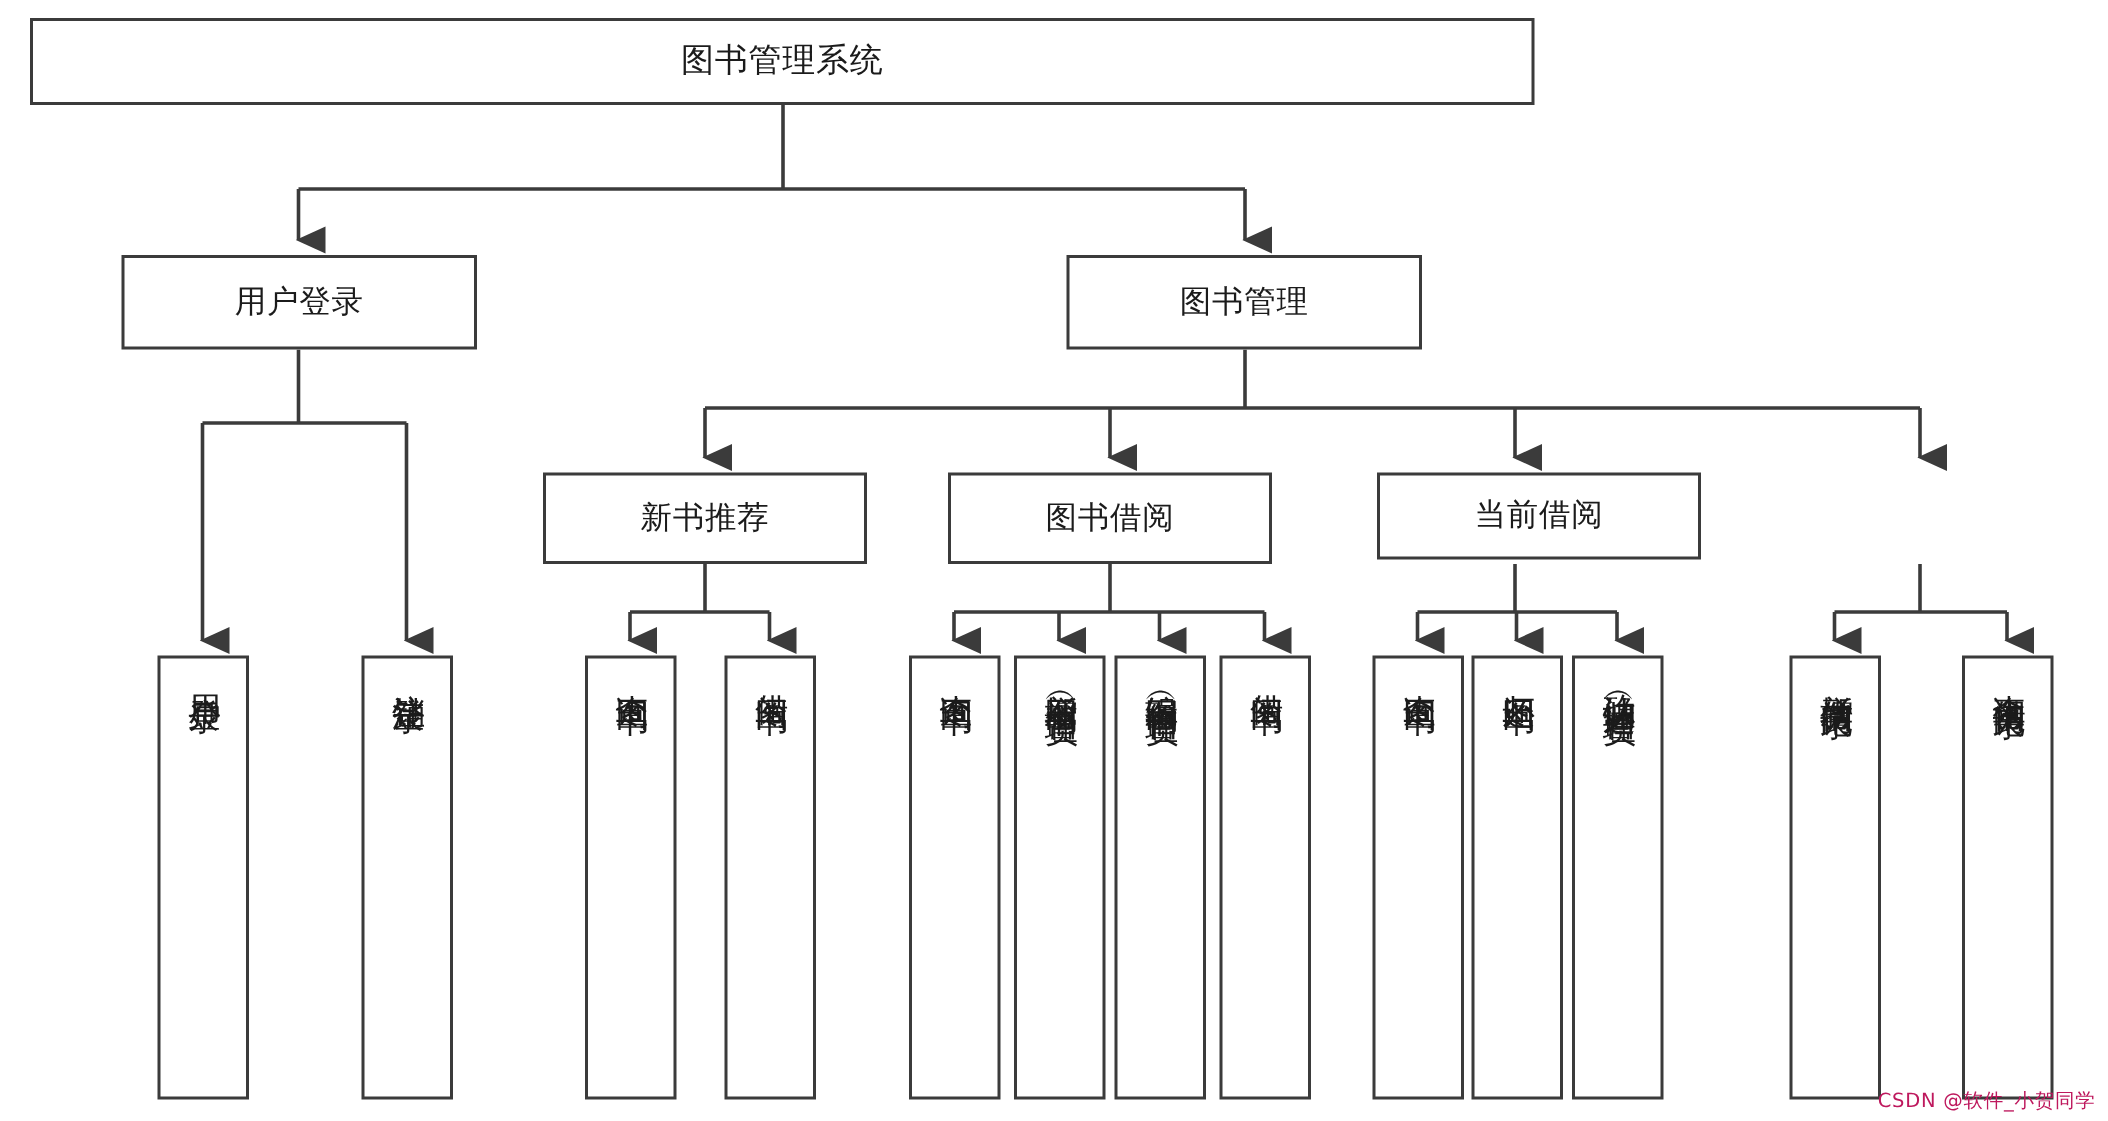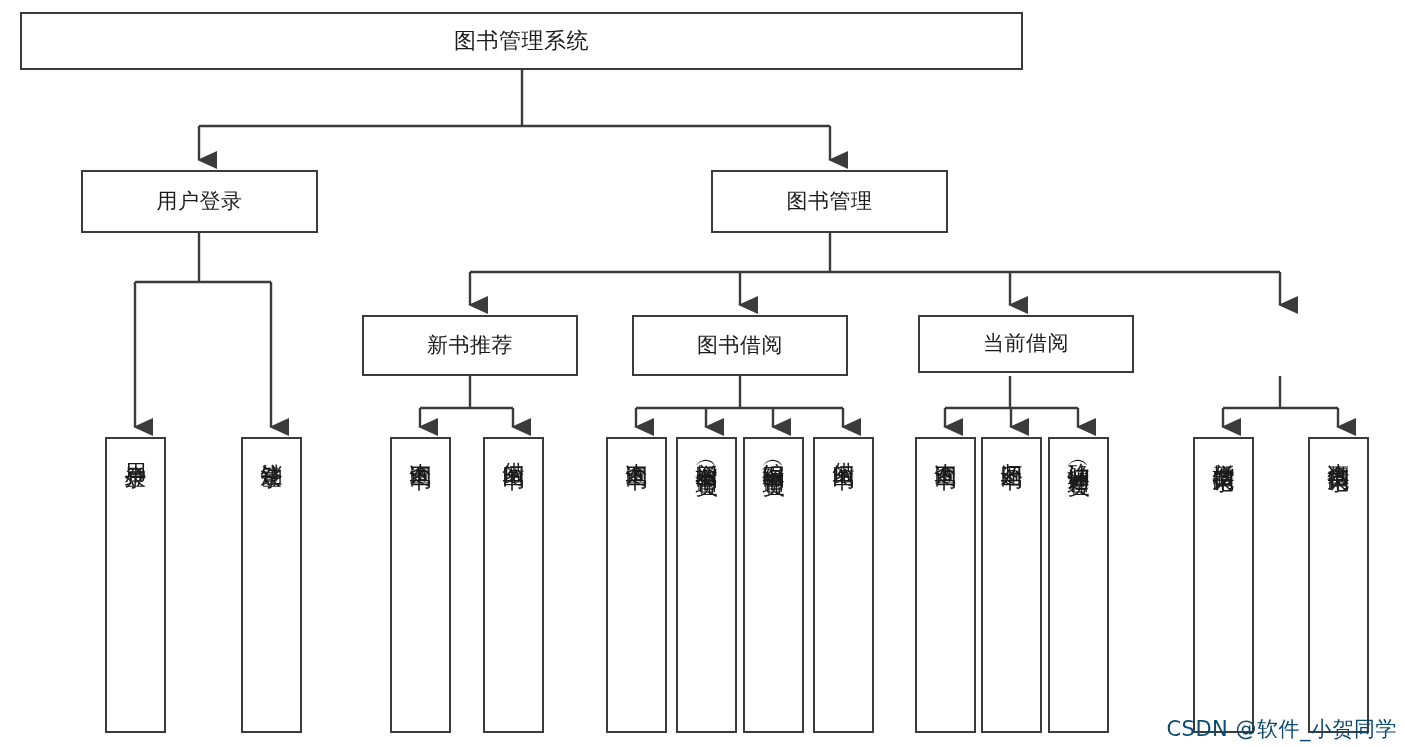--- a/index.html
+++ b/index.html
@@ -57,22 +57,22 @@
     text-orientation: upright;
     font-size: 22px;
     line-height: 1.18;
     letter-spacing: 2px;
     margin: 0 auto;
   }
   .watermark {
     position: absolute;
     right: 8px;
     bottom: 4px;
-    font-size: 21px;
-    color: #0c4a6e;
+    font-size: 13px;
+    color: #be185d;
     letter-spacing: 0.5px;
     white-space: nowrap;
     font-family: "DejaVu Sans", "Liberation Sans", sans-serif;
   }
 </style>
 </head>
 <body>
 
 <div id="canvas">
 

